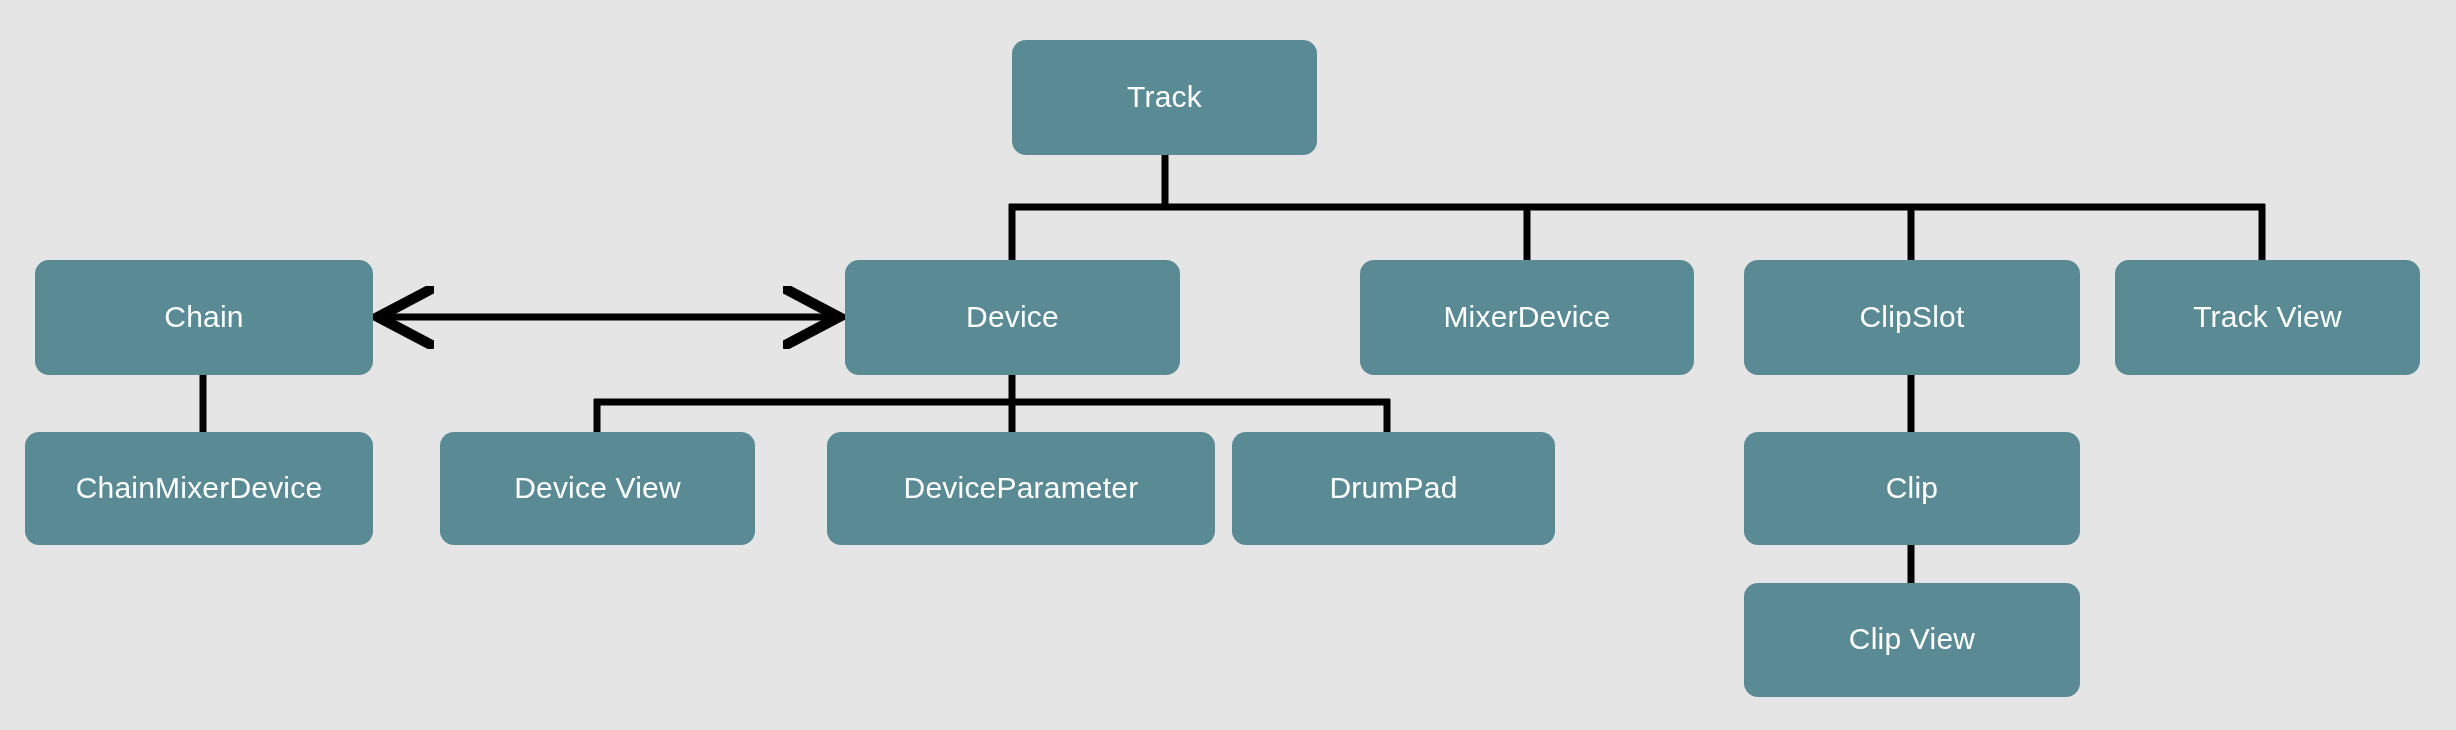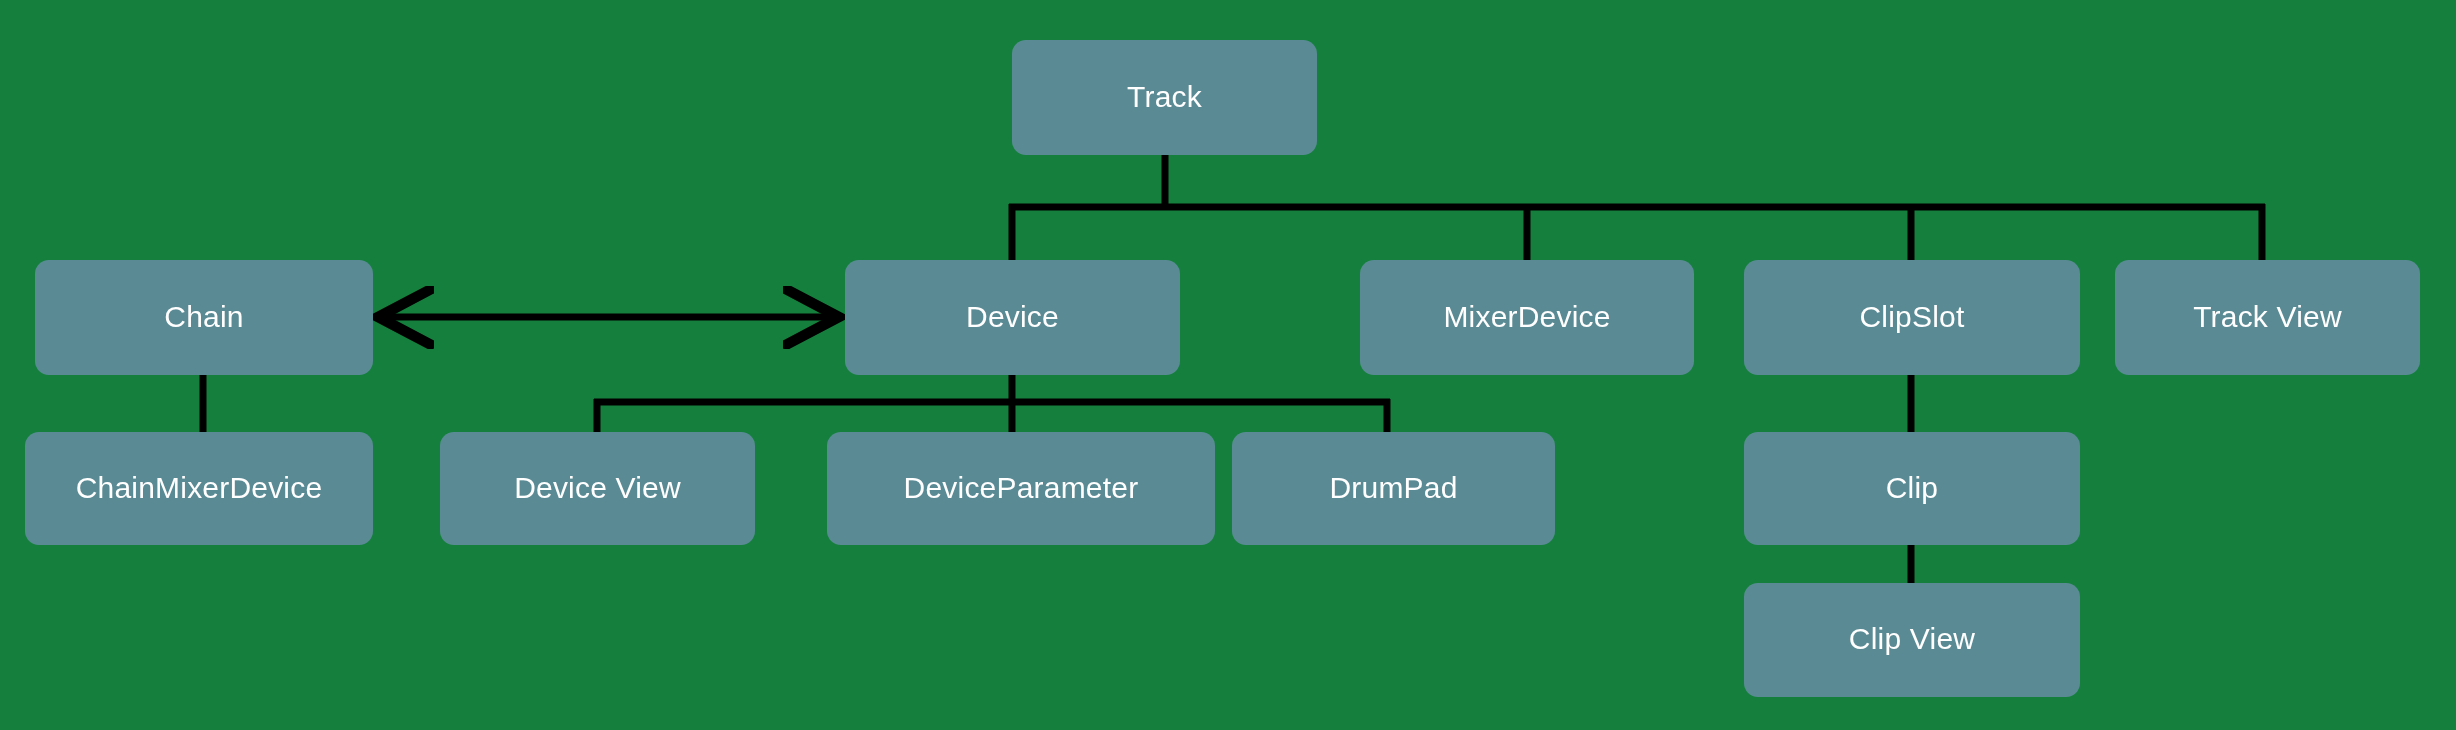--- a/index.html
+++ b/index.html
@@ -10,21 +10,21 @@
   body {
     width: 2456px;
     height: 730px;
     font-family: "Liberation Sans", sans-serif;
     overflow: hidden;
   }
   #diagram-root {
     position: relative;
     width: 2456px;
     height: 730px;
-    background: #15803d;
+    background: #e5e5e5;
   }
   #diagram-svg {
     position: absolute;
     top: 0;
     left: 0;
     width: 2456px;
     height: 730px;
     display: block;
   }
   .node-label {

